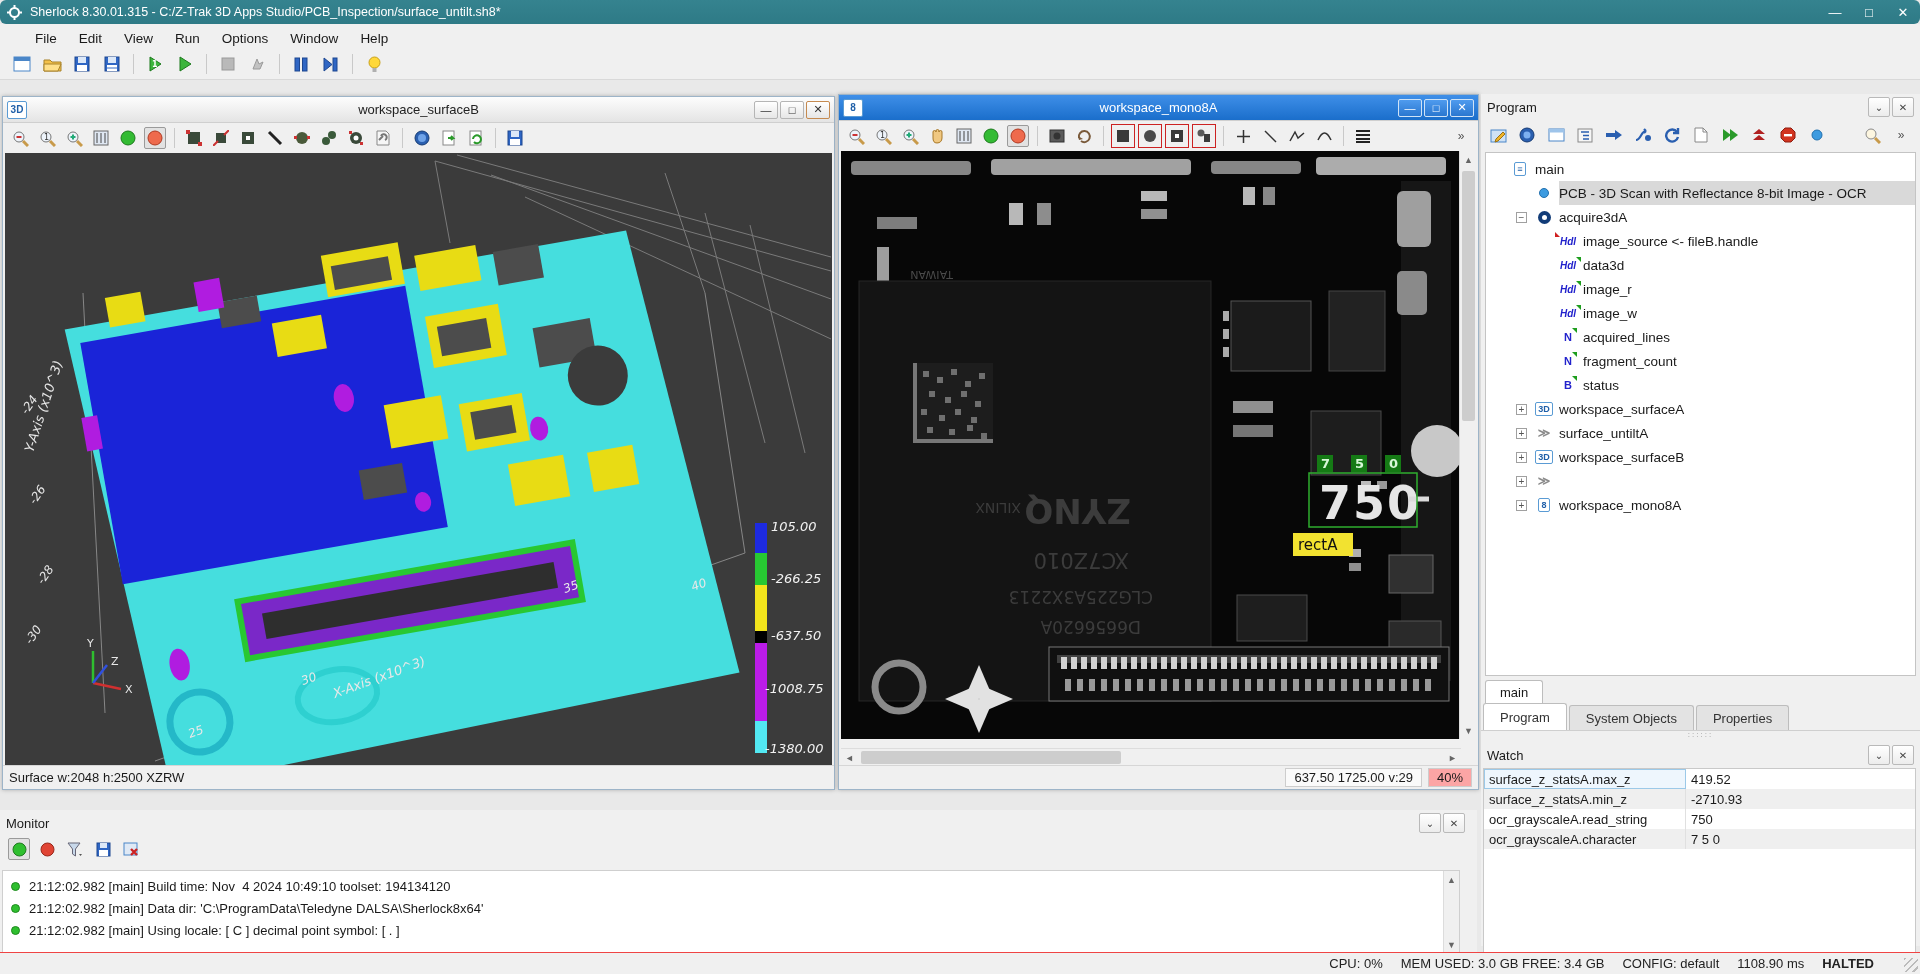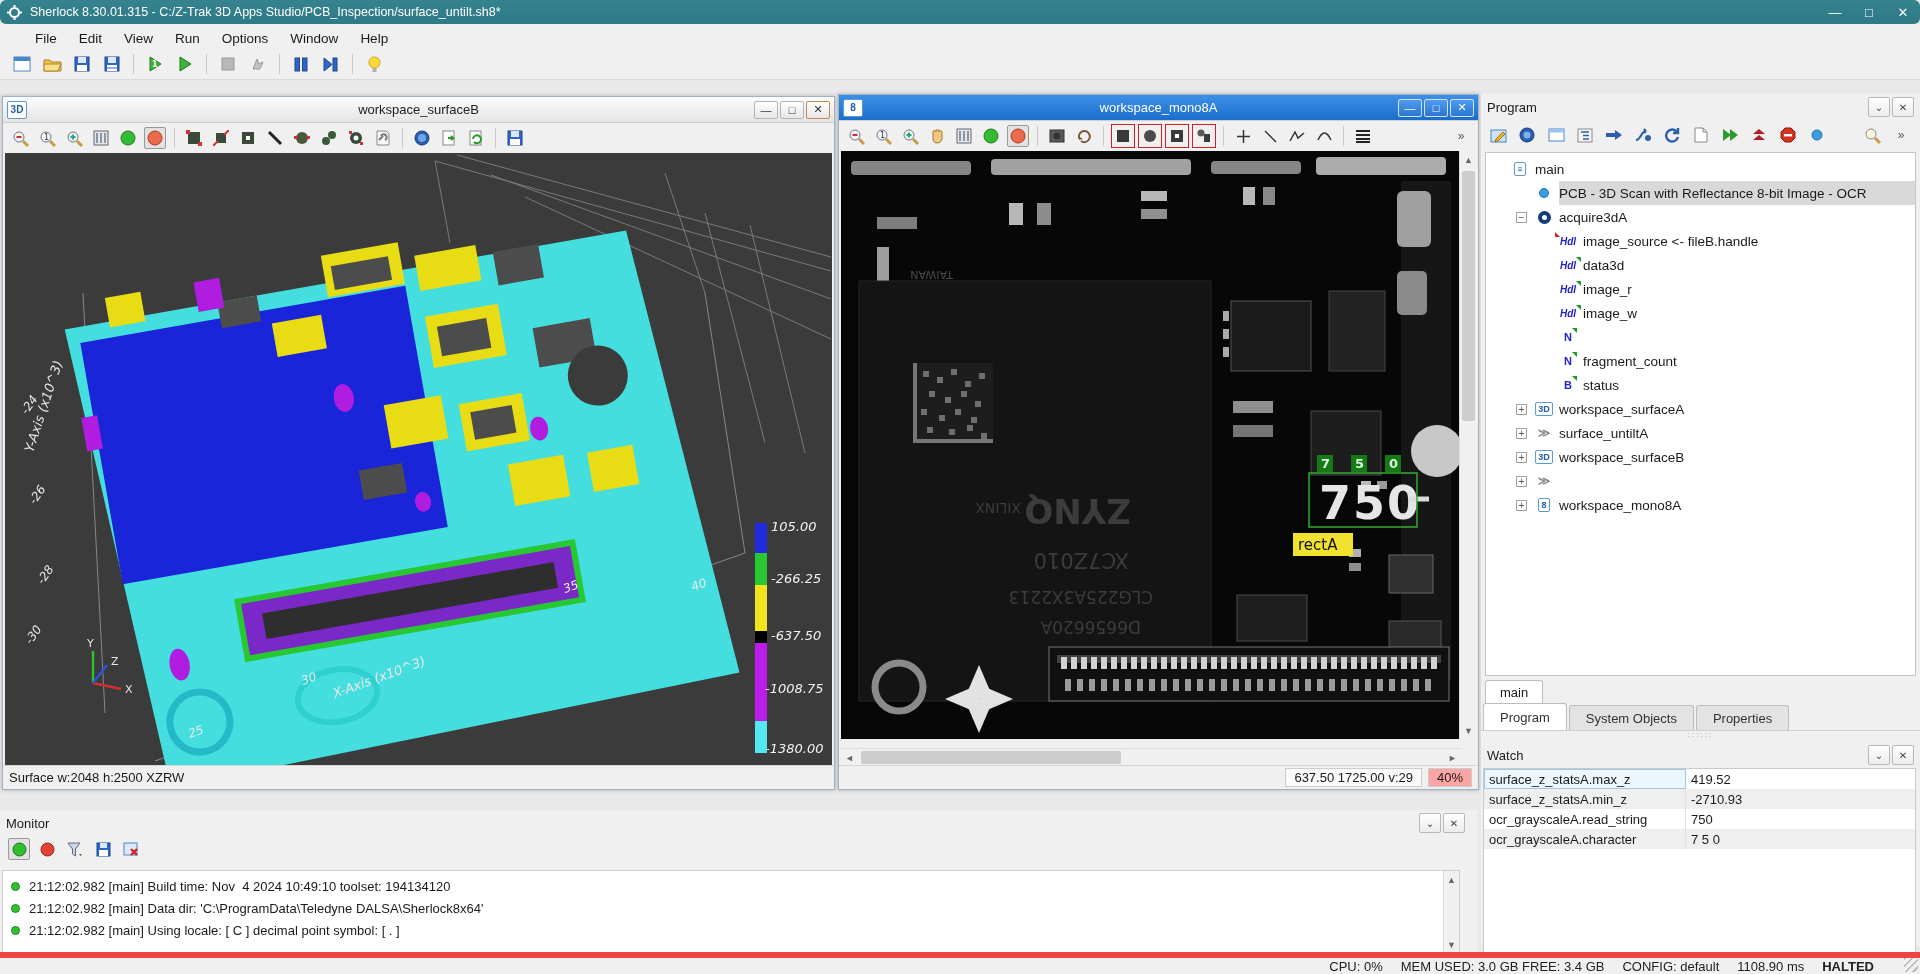--- a/index.html
+++ b/index.html
@@ -115,21 +115,21 @@
   #monitor { position:absolute; left:0; top:810px; width:1477px; height:144px; background:#f0f0f0; }
   #monitor-log { position:absolute; left:2px; top:60px; width:1458px; height:84px; background:#fff;
     border:1px solid #cfcfcf; padding-top:4px; }
   .log-row { display:flex; align-items:center; height:22px; font-size:13px; padding-left:8px; gap:9px; }
   .log-dot { width:9px; height:9px; border-radius:50%; background:#2fbf2f; border:1px solid #1d8a1d; flex:0 0 auto; }
   #monitor-vscroll { position:absolute; right:0; top:0; width:16px; height:82px; background:#f0f0f0;
     border-left:1px solid #dcdcdc; }
 
   
   #statusbar { position:absolute; left:0; top:952px; width:1920px; height:22px; background:#f0f0f0;
-    border-top:6px solid #ef4444; display:flex; align-items:center; justify-content:flex-end;
+    border-top:1px solid #ef4444; display:flex; align-items:center; justify-content:flex-end;
     gap:18px; padding-right:46px; font-size:13px; color:#222; }
   #statusbar .state { font-weight:bold; }
   #resize-grip { position:absolute; right:2px; bottom:2px; width:14px; height:14px;
     background:repeating-linear-gradient(135deg,#bbb 0 2px,transparent 2px 5px); }
 
   svg text { font-family:"DejaVu Sans", sans-serif; }
 </style>
 </head>
 <body>
 
@@ -966,20 +966,23 @@
         </span>
         <span class="t-label-bg">
           <span>image_w</span>
         </span>
       </div>
       <div class="tree-row" style="padding-left: 54px;">
         <span class="exp-space"></span>
         <span class="t-icon">
           <span class="ti-text corner-g">N</span>
         </span>
+        <span class="t-label-bg">
+          <span>acquired_lines</span>
+        </span>
       </div>
       <div class="tree-row" style="padding-left: 54px;">
         <span class="exp-space"></span>
         <span class="t-icon">
           <span class="ti-text corner-g">N</span>
         </span>
         <span class="t-label-bg">
           <span>fragment_count</span>
         </span>
       </div>

